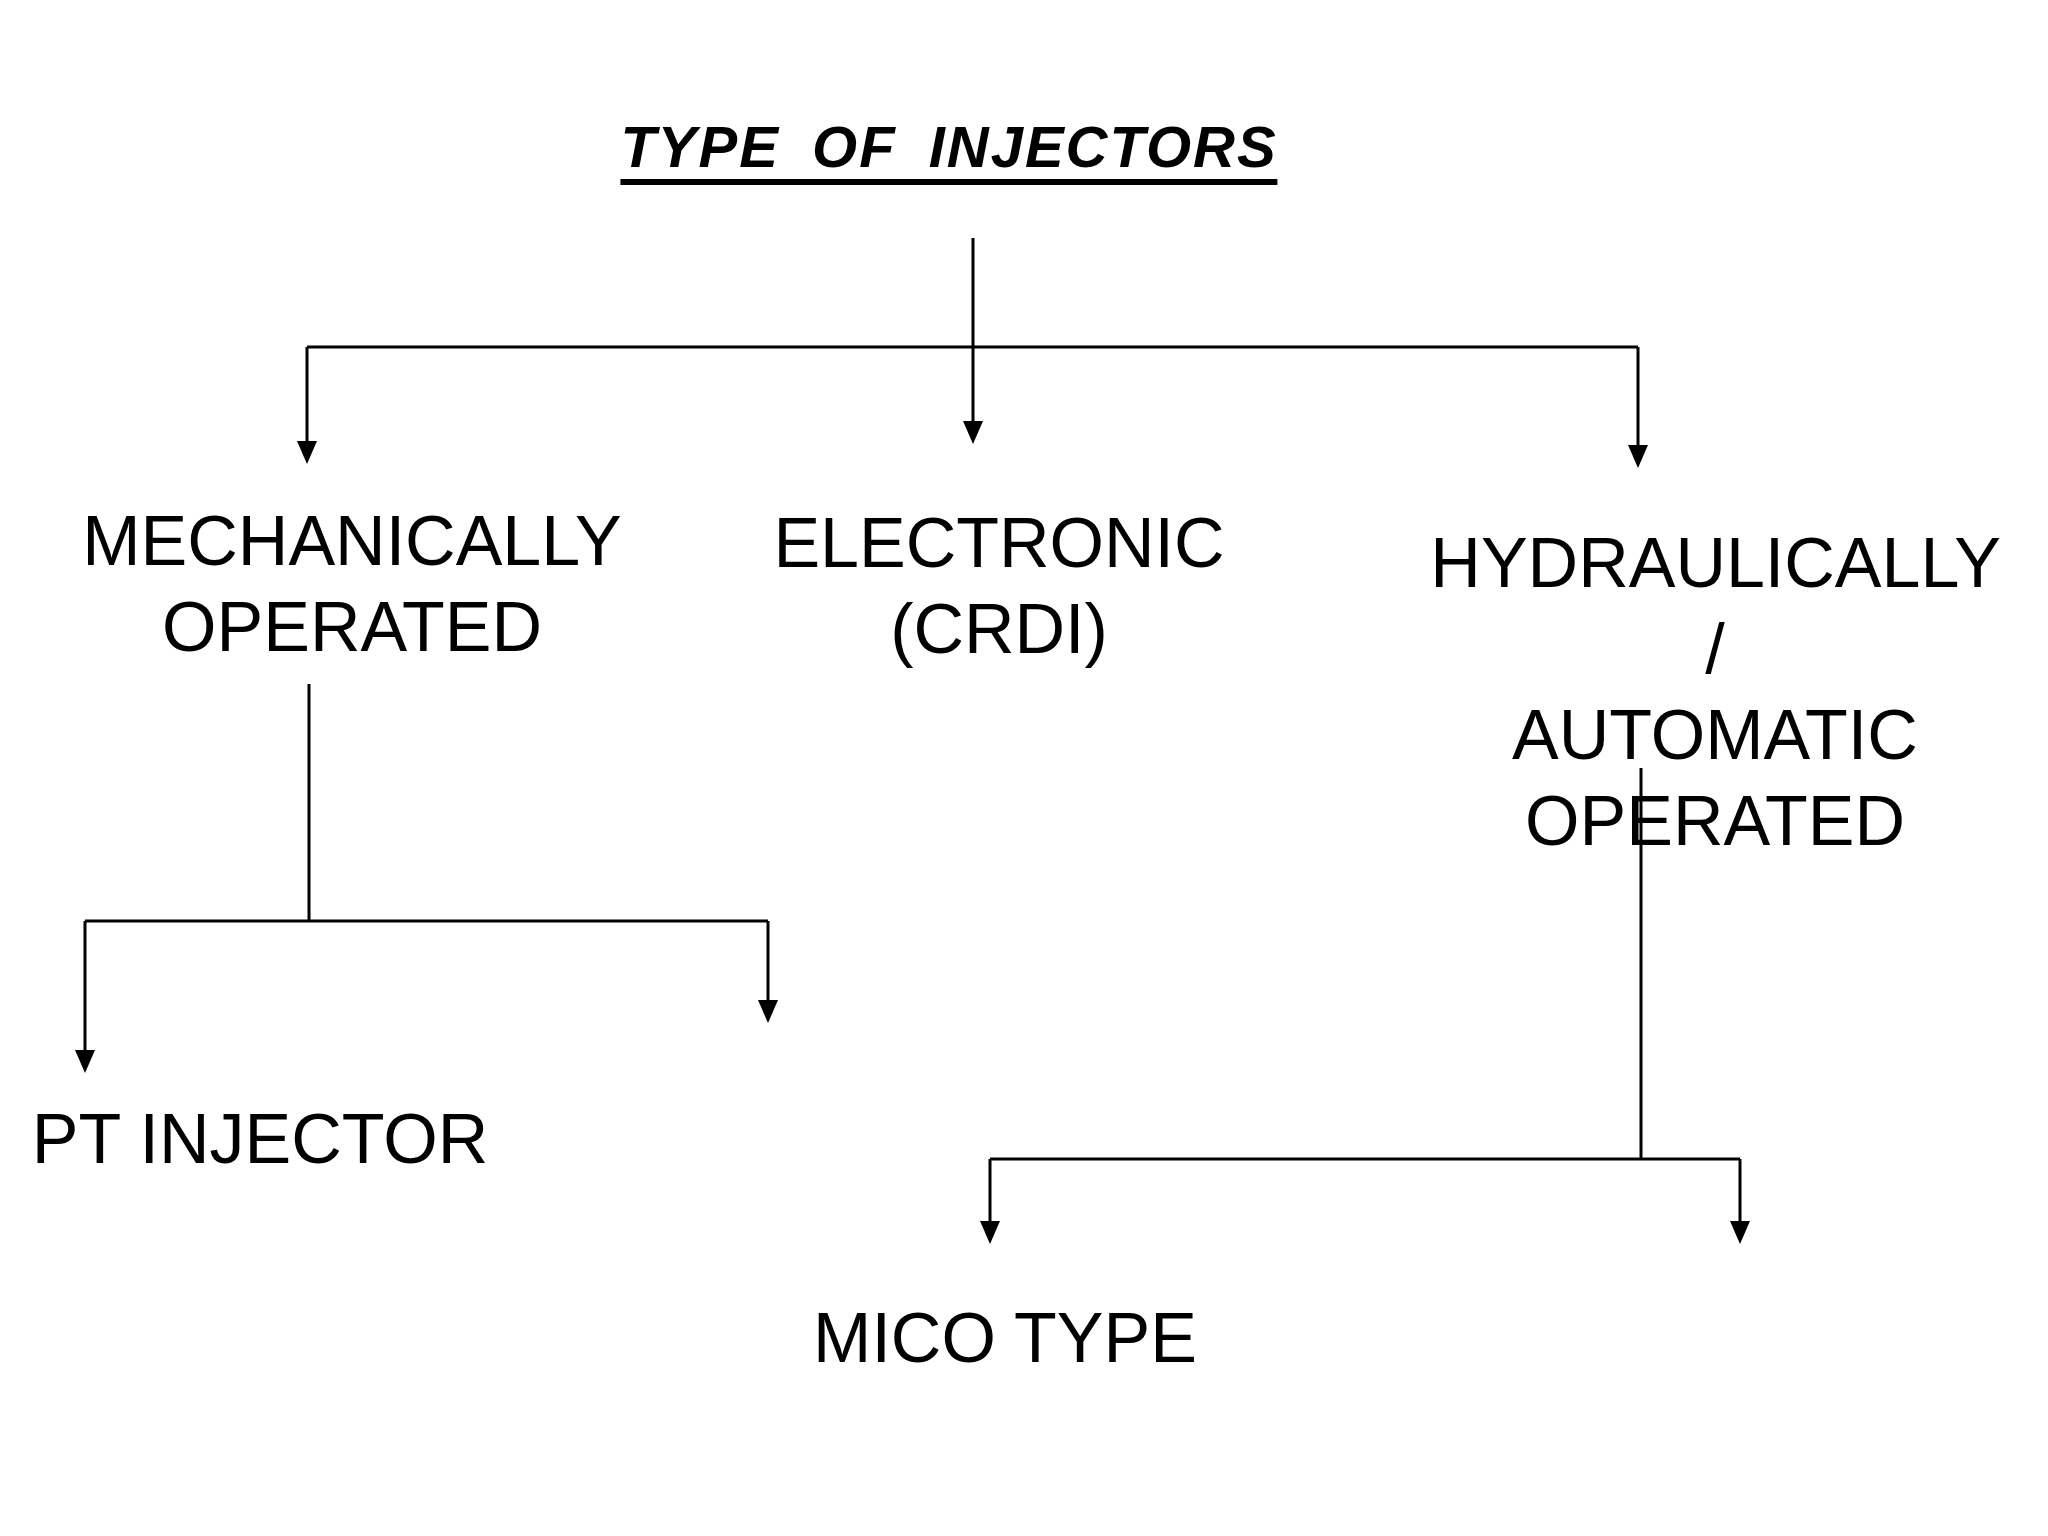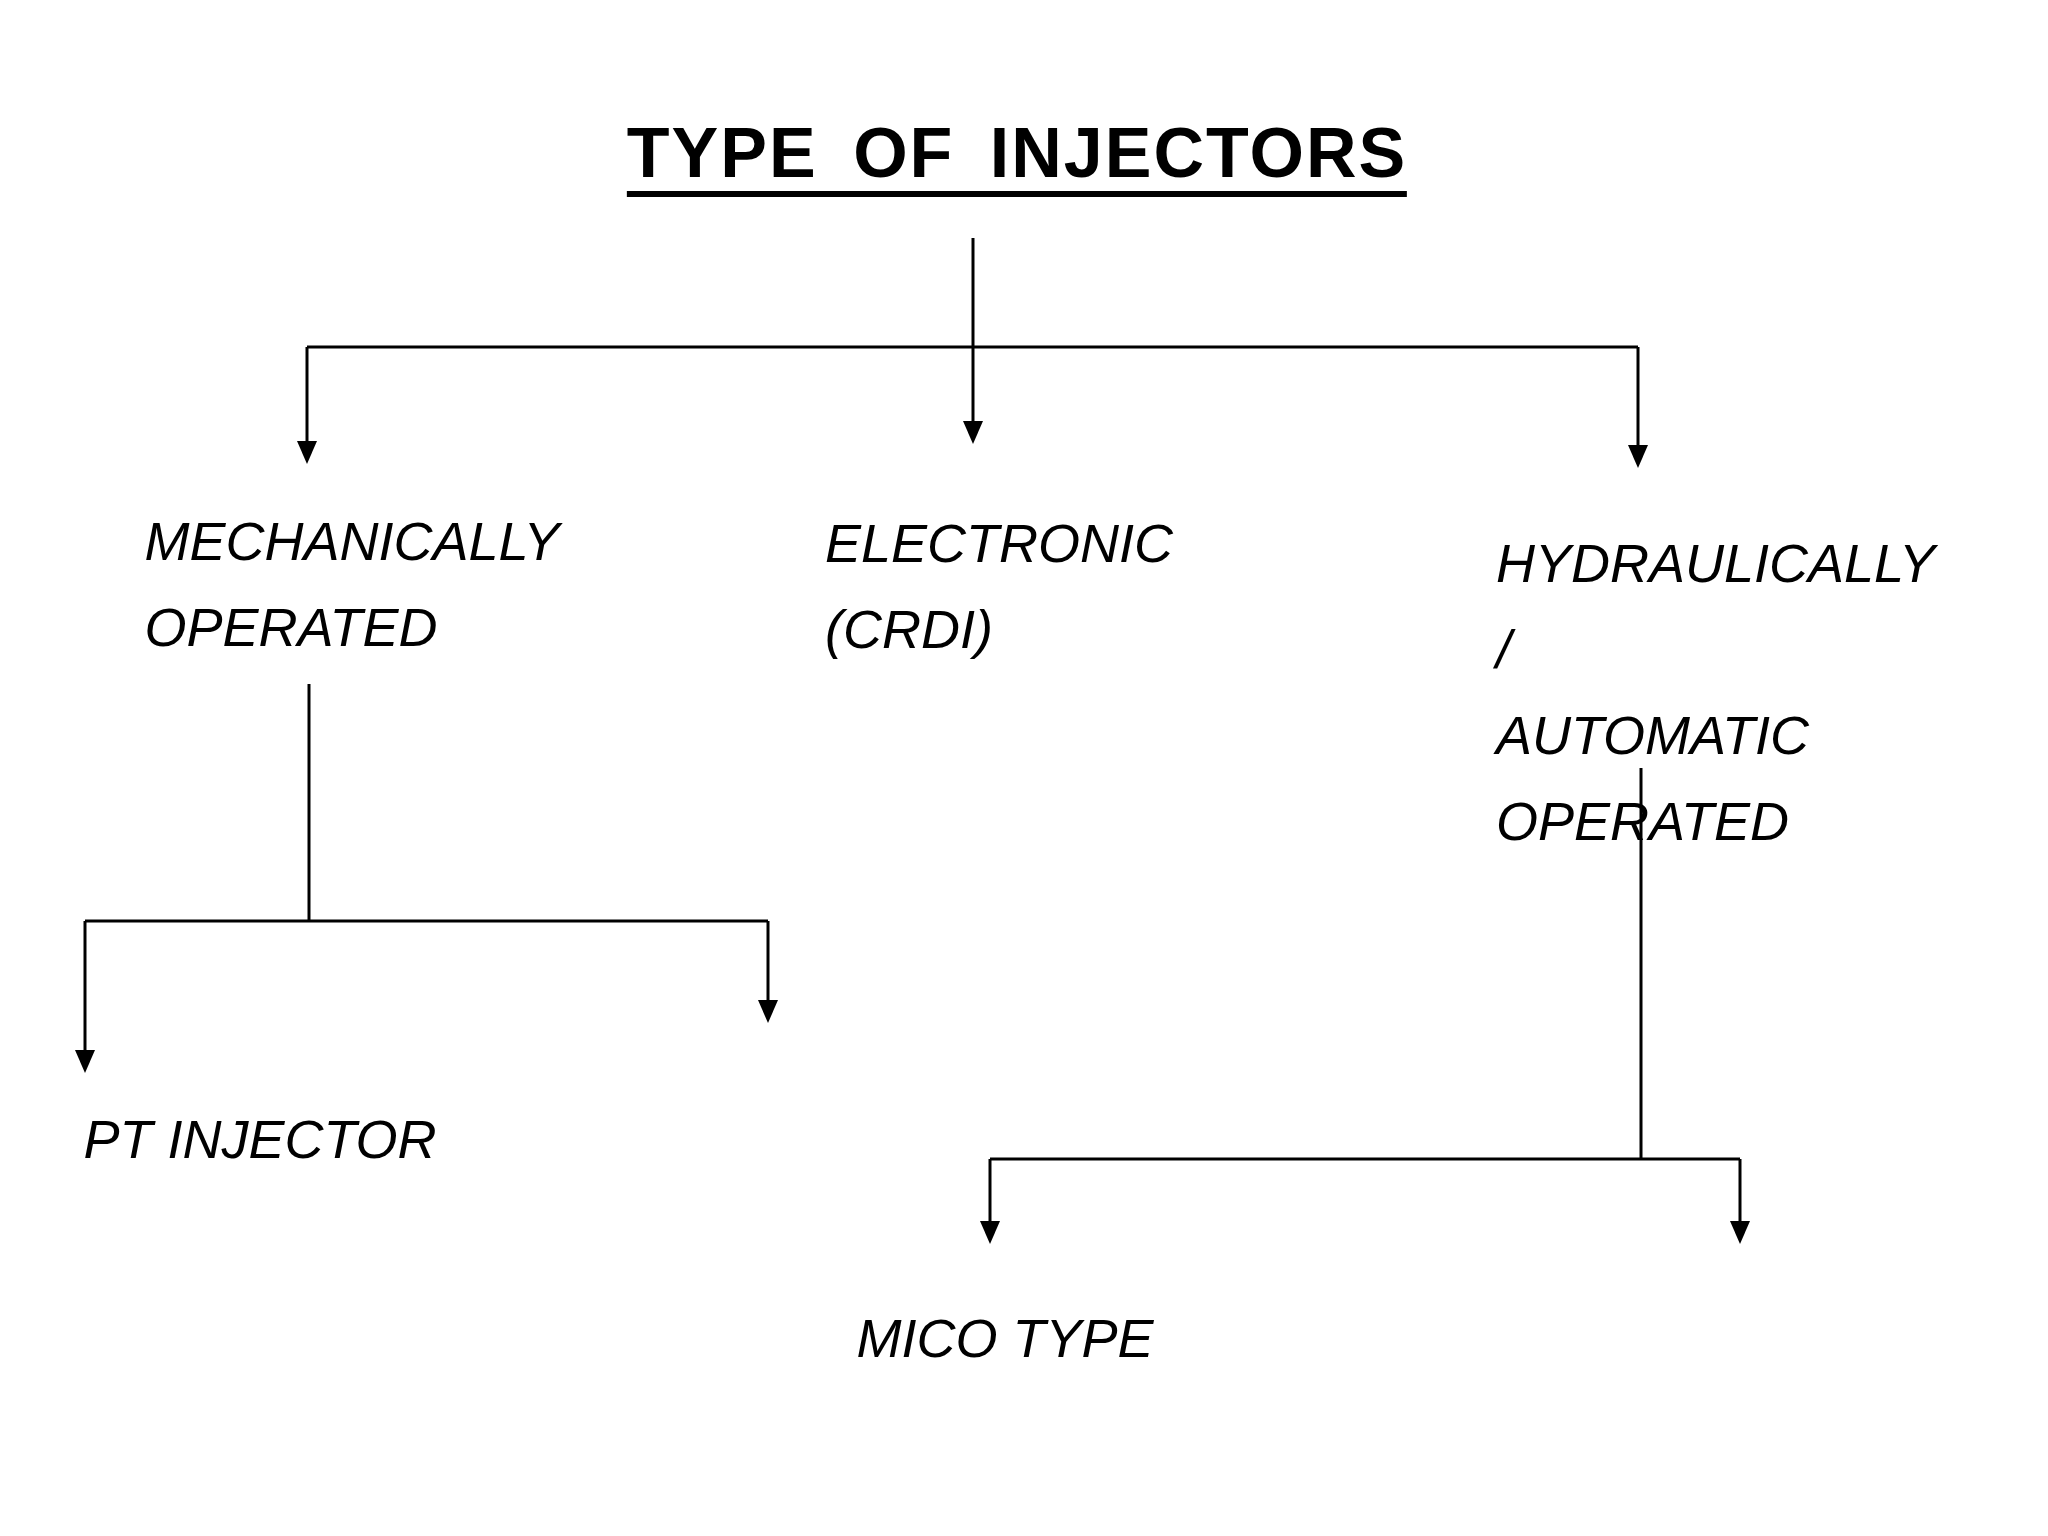--- a/index.html
+++ b/index.html
@@ -17,39 +17,40 @@
     color: #000000;
   }
   #connectors {
     position: absolute;
     inset: 0;
     width: 2048px;
     height: 1536px;
   }
   .title {
     position: absolute;
-    left: 1017px;
+    left: 949px;
     top: 118px;
     transform: translateX(-50%);
-    font-size: 70px;
+    font-size: 58px;
     font-weight: bold;
     line-height: 1;
     letter-spacing: 2px;
     word-spacing: 14px;
     white-space: nowrap;
     padding-bottom: 3px;
     border-bottom: 6px solid #000000;
+    font-style: italic;
   }
   .node {
     position: absolute;
     transform: translateX(-50%);
-    font-size: 54px;
+    font-size: 70px;
     line-height: 86px;
+    text-align: center;
     white-space: pre-line;
-    font-style: italic;
   }
   .edge { stroke: #000000; stroke-width: 3; fill: none; }
   .arrowhead { fill: #000000; stroke: none; }
 </style>
 </head>
 <body>
 
 <div id="canvas">
 
   <svg id="connectors" viewBox="0 0 2048 1536" xmlns="http://www.w3.org/2000/svg">

